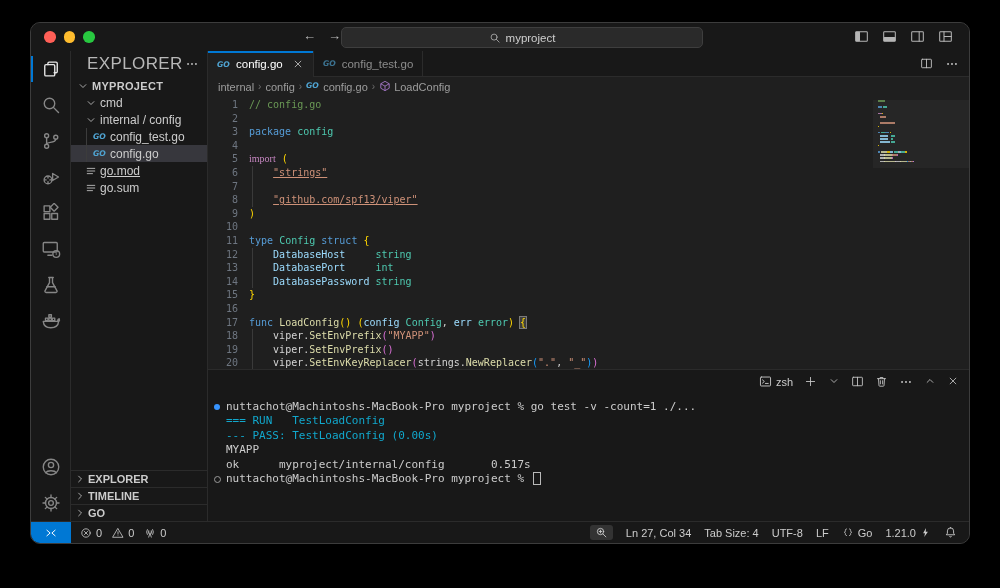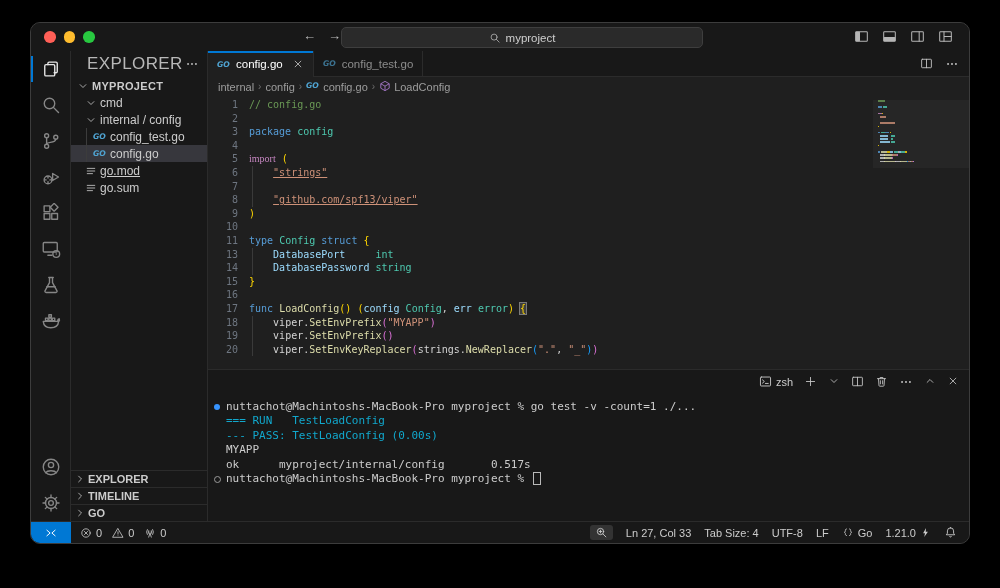--- a/index.html
+++ b/index.html
@@ -417,20 +417,21 @@
               <div class="cl"><span class="ln">2</span><span class="code"></span></div>
               <div class="cl"><span class="ln">3</span><span class="code"><span class="tk-kw">package</span><span class="tk-txt"> </span><span class="tk-type">config</span></span></div>
               <div class="cl"><span class="ln">4</span><span class="code"></span></div>
               <div class="cl"><span class="ln">5</span><span class="code"><span class="tk-ctrl">import</span><span class="tk-txt"> </span><span class="tk-b1">(</span></span></div>
               <div class="cl guide"><span class="ln">6</span><span class="code"><span class="tk-txt">    </span><span class="tk-strl">"strings"</span></span></div>
               <div class="cl guide"><span class="ln">7</span><span class="code"></span></div>
               <div class="cl guide"><span class="ln">8</span><span class="code"><span class="tk-txt">    </span><span class="tk-strl">"github.com/spf13/viper"</span></span></div>
               <div class="cl"><span class="ln">9</span><span class="code"><span class="tk-b1">)</span></span></div>
               <div class="cl"><span class="ln">10</span><span class="code"></span></div>
               <div class="cl"><span class="ln">11</span><span class="code"><span class="tk-kw">type</span><span class="tk-txt"> </span><span class="tk-type">Config</span><span class="tk-txt"> </span><span class="tk-kw">struct</span><span class="tk-txt"> </span><span class="tk-b1">{</span></span></div>
+              <div class="cl guide"><span class="ln">12</span><span class="code"><span class="tk-txt">    </span><span class="tk-var">DatabaseHost</span><span class="tk-txt">     </span><span class="tk-type">string</span></span></div>
               <div class="cl guide"><span class="ln">13</span><span class="code"><span class="tk-txt">    </span><span class="tk-var">DatabasePort</span><span class="tk-txt">     </span><span class="tk-type">int</span></span></div>
               <div class="cl guide"><span class="ln">14</span><span class="code"><span class="tk-txt">    </span><span class="tk-var">DatabasePassword</span><span class="tk-txt"> </span><span class="tk-type">string</span></span></div>
               <div class="cl"><span class="ln">15</span><span class="code"><span class="tk-b1">}</span></span></div>
               <div class="cl"><span class="ln">16</span><span class="code"></span></div>
               <div class="cl"><span class="ln">17</span><span class="code"><span class="tk-kw">func</span><span class="tk-txt"> </span><span class="tk-fn">LoadConfig</span><span class="tk-b1">()</span><span class="tk-txt"> </span><span class="tk-b1">(</span><span class="tk-var">config</span><span class="tk-txt"> </span><span class="tk-type">Config</span><span class="tk-txt">, </span><span class="tk-var">err</span><span class="tk-txt"> </span><span class="tk-type">error</span><span class="tk-b1">)</span><span class="tk-txt"> </span><span class="tk-b1m">{</span></span></div>
               <div class="cl guide"><span class="ln">18</span><span class="code"><span class="tk-txt">    </span><span class="tk-ns">viper</span><span class="tk-txt">.</span><span class="tk-fn">SetEnvPrefix</span><span class="tk-b2">(</span><span class="tk-str">"MYAPP"</span><span class="tk-b2">)</span></span></div>
               <div class="cl guide"><span class="ln">19</span><span class="code"><span class="tk-txt">    </span><span class="tk-ns">viper</span><span class="tk-txt">.</span><span class="tk-fn">SetEnvPrefix</span><span class="tk-b2">()</span></span></div>
               <div class="cl guide"><span class="ln">20</span><span class="code"><span class="tk-txt">    </span><span class="tk-ns">viper</span><span class="tk-txt">.</span><span class="tk-fn">SetEnvKeyReplacer</span><span class="tk-b2">(</span><span class="tk-ns">strings</span><span class="tk-txt">.</span><span class="tk-fn">NewReplacer</span><span class="tk-b3">(</span><span class="tk-str">"."</span><span class="tk-txt">, </span><span class="tk-str">"_"</span><span class="tk-b3">)</span><span class="tk-b2">)</span></span></div>
             </div>
           <div class="minimap">
@@ -652,21 +653,21 @@
       <div class="st-right">
           <span class="st-item boxed">
             <span class="ic">
               <svg width="13" height="13" viewBox="0 0 16 16" fill="none" stroke="currentColor" stroke-width="1.1" stroke-linecap="round" stroke-linejoin="round">
                 <circle cx="6.8" cy="6.8" r="3.9"></circle>
                 <path d="M9.8 9.8 L13.4 13.4 M6.8 5.1 v3.4 M5.1 6.8 h3.4"></path>
               </svg>
             </span>
           </span>
           <span class="st-item">
-            <span>Ln 27, Col 33</span>
+            <span>Ln 27, Col 34</span>
           </span>
           <span class="st-item">
             <span>Tab Size: 4</span>
           </span>
           <span class="st-item">
             <span>UTF-8</span>
           </span>
           <span class="st-item">
             <span>LF</span>
           </span>

